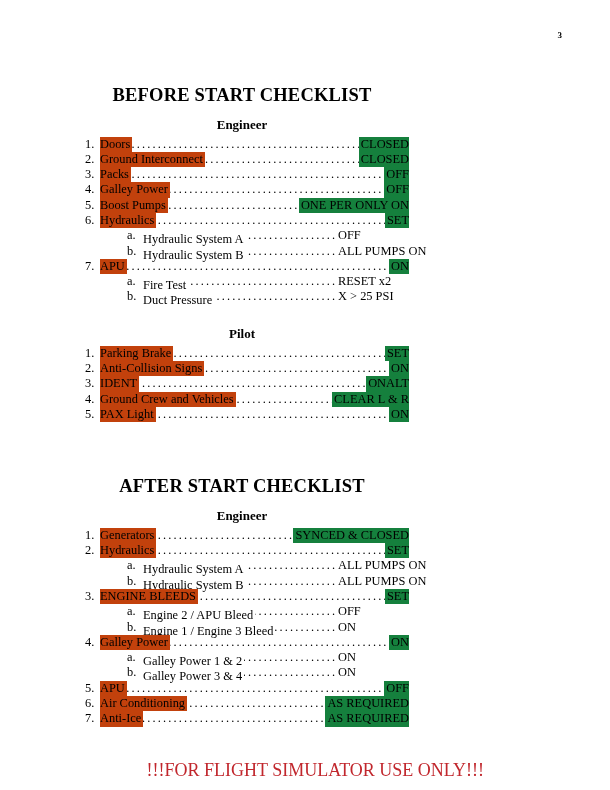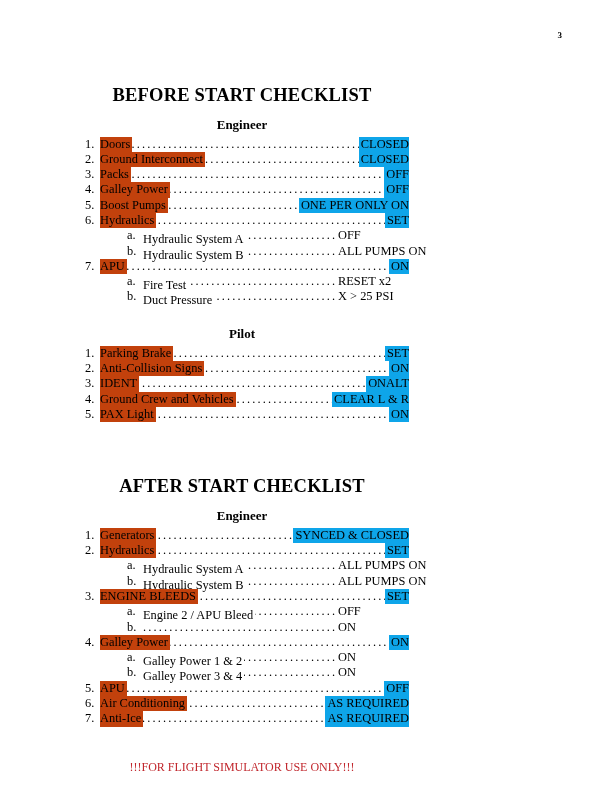--- a/index.html
+++ b/index.html
@@ -89,21 +89,21 @@
     right: 75px;
     top: 0;
     overflow: hidden;
     z-index: 1;
     letter-spacing: 2.15px;
   }
   .lvl1 .value {
     position: absolute;
     right: 75px;
     top: 0;
-    background: #0ea5e9;
+    background: #15803d;
     padding-left: 2px;
     text-align: right;
     z-index: 2;
   }
 
   
   .lvl2 {
     padding-left: 127px;
   }
   .lvl2 .marker {
@@ -133,22 +133,22 @@
   .lvl2 .value {
     position: absolute;
     left: 337px;
     top: 0;
     background: #ffffff;
     padding-left: 1px;
     z-index: 2;
   }
 
   .disclaimer {
-    text-align: center;
-    font-size: 12px;
+    text-align: right;
+    font-size: 18px;
     line-height: 1;
     color: #c1272d;
   }
 </style>
 </head>
 <body>
 
 <div class="page">
 
   <div class="page-number">3</div>
@@ -295,20 +295,21 @@
           </div>
           <div class="item-row lvl2">
             <span class="marker">a.</span>
             <span class="leader">.................................................................................................................................</span>
             <span class="label">Engine 2 / APU Bleed</span>
             <span class="value">OFF</span>
           </div>
           <div class="item-row lvl2">
             <span class="marker">b.</span>
             <span class="leader">.................................................................................................................................</span>
+            <span class="label">Engine 1 / Engine 3 Bleed</span>
             <span class="value">ON</span>
           </div>
           <div class="item-row lvl1">
             <span class="marker">4.</span>
             <span class="leader">.................................................................................................................................</span>
             <span class="label">Galley Power</span>
             <span class="value">ON</span>
           </div>
           <div class="item-row lvl2">
             <span class="marker">a.</span>

